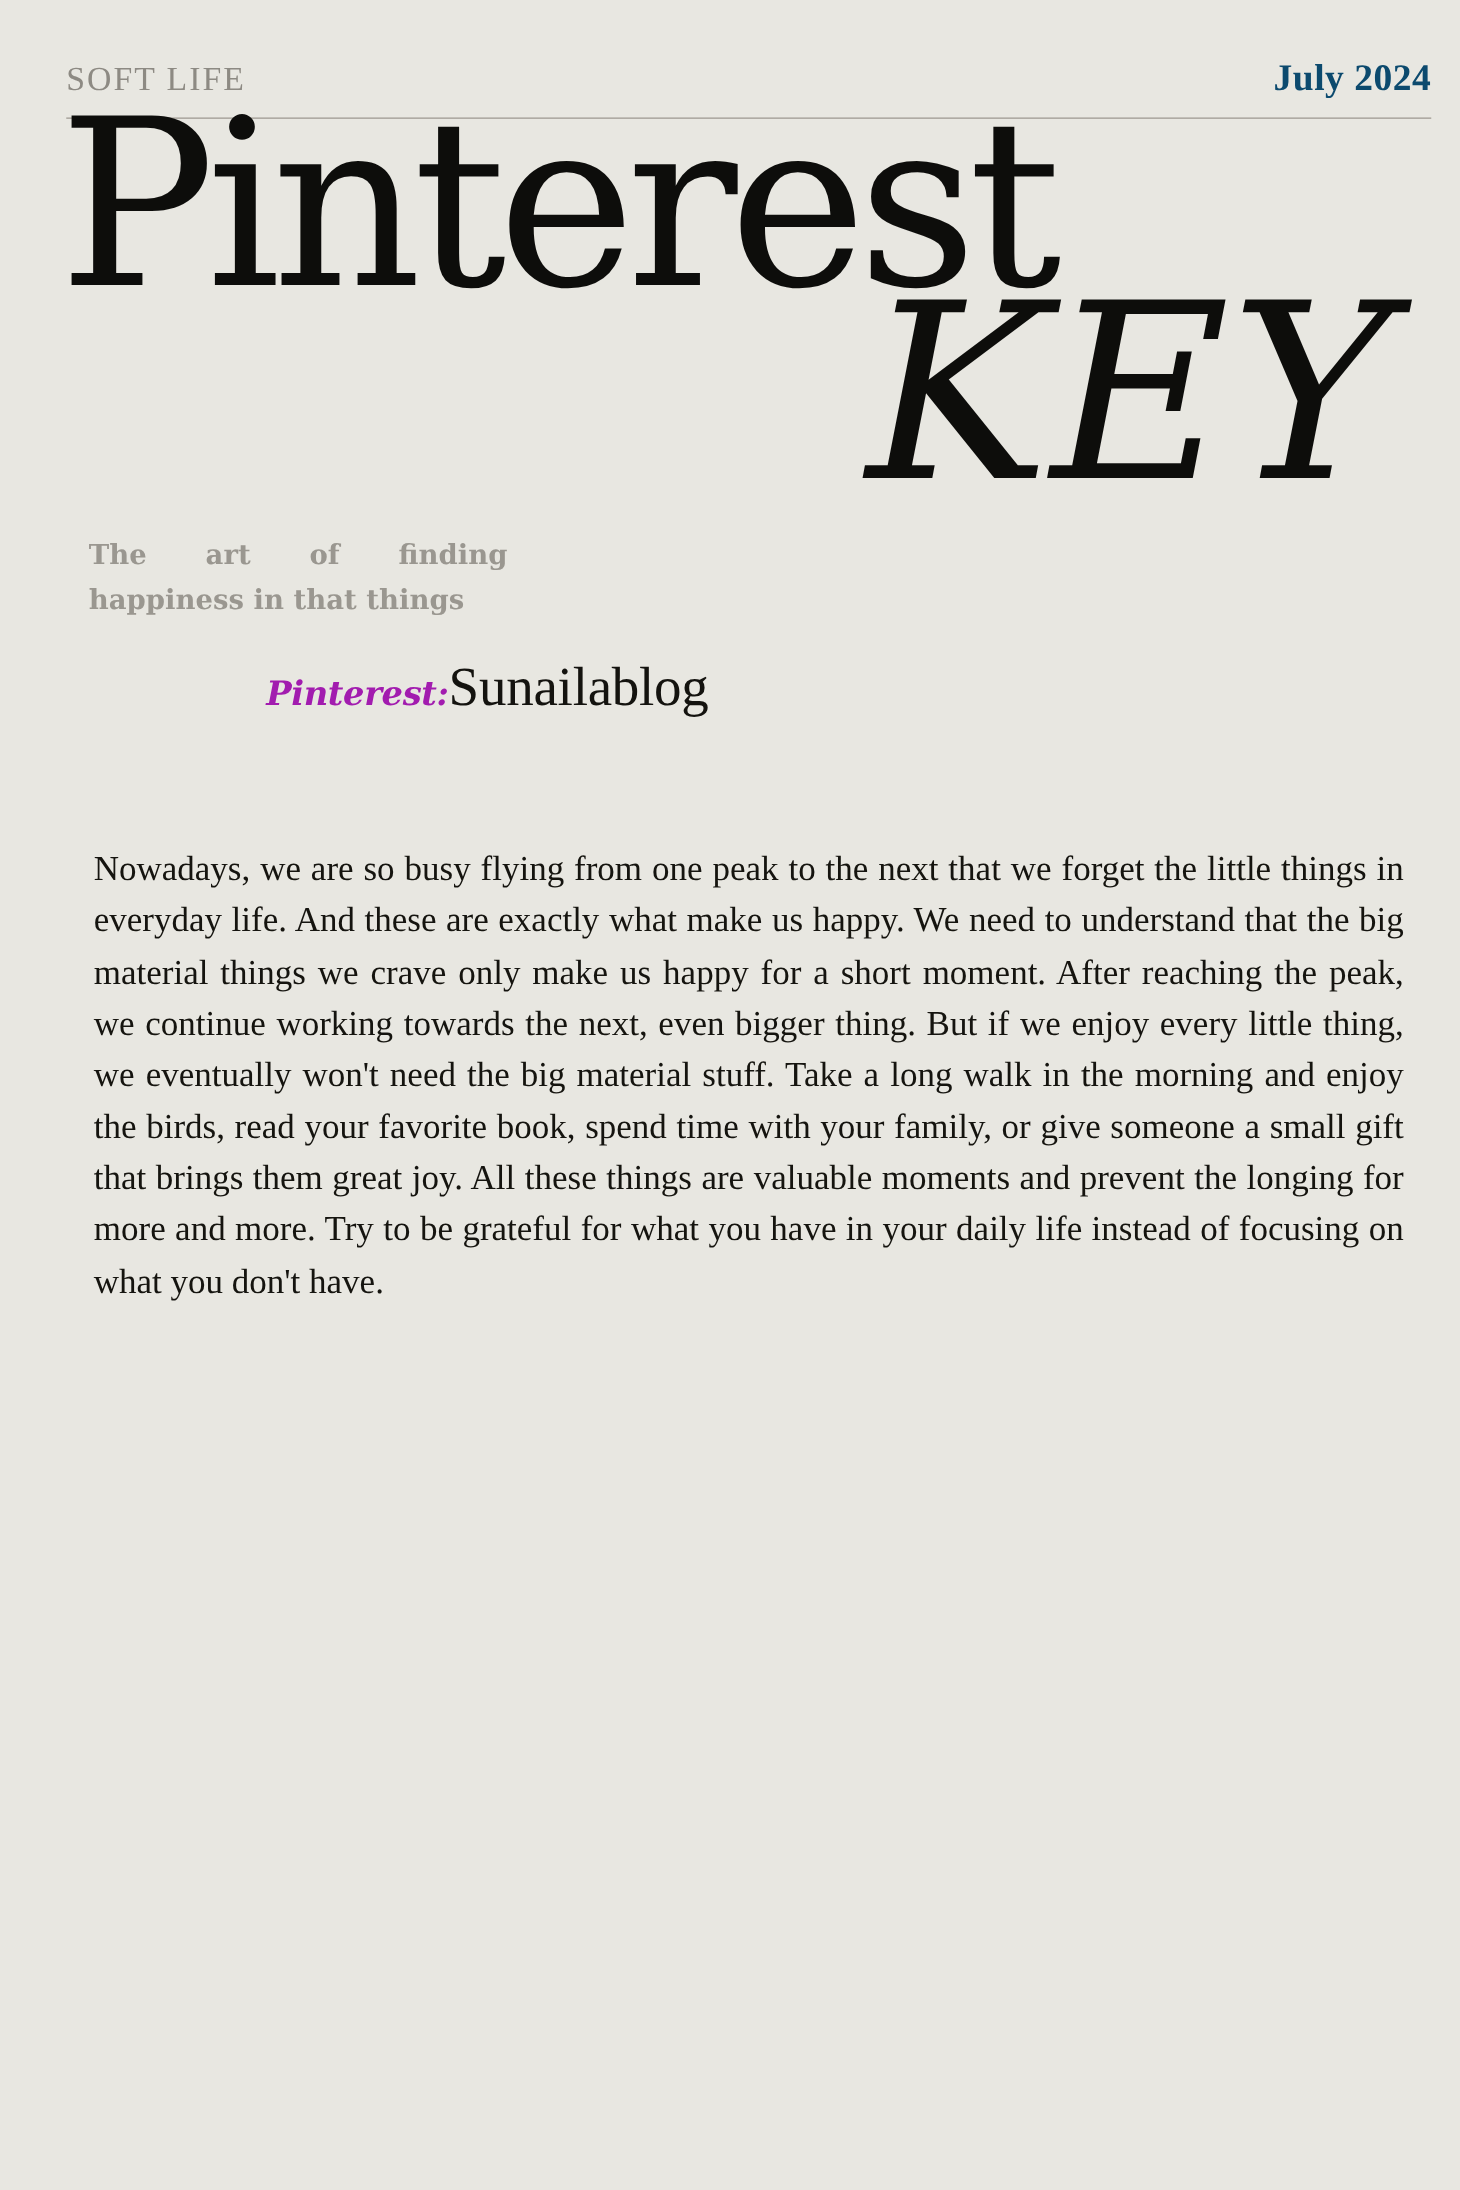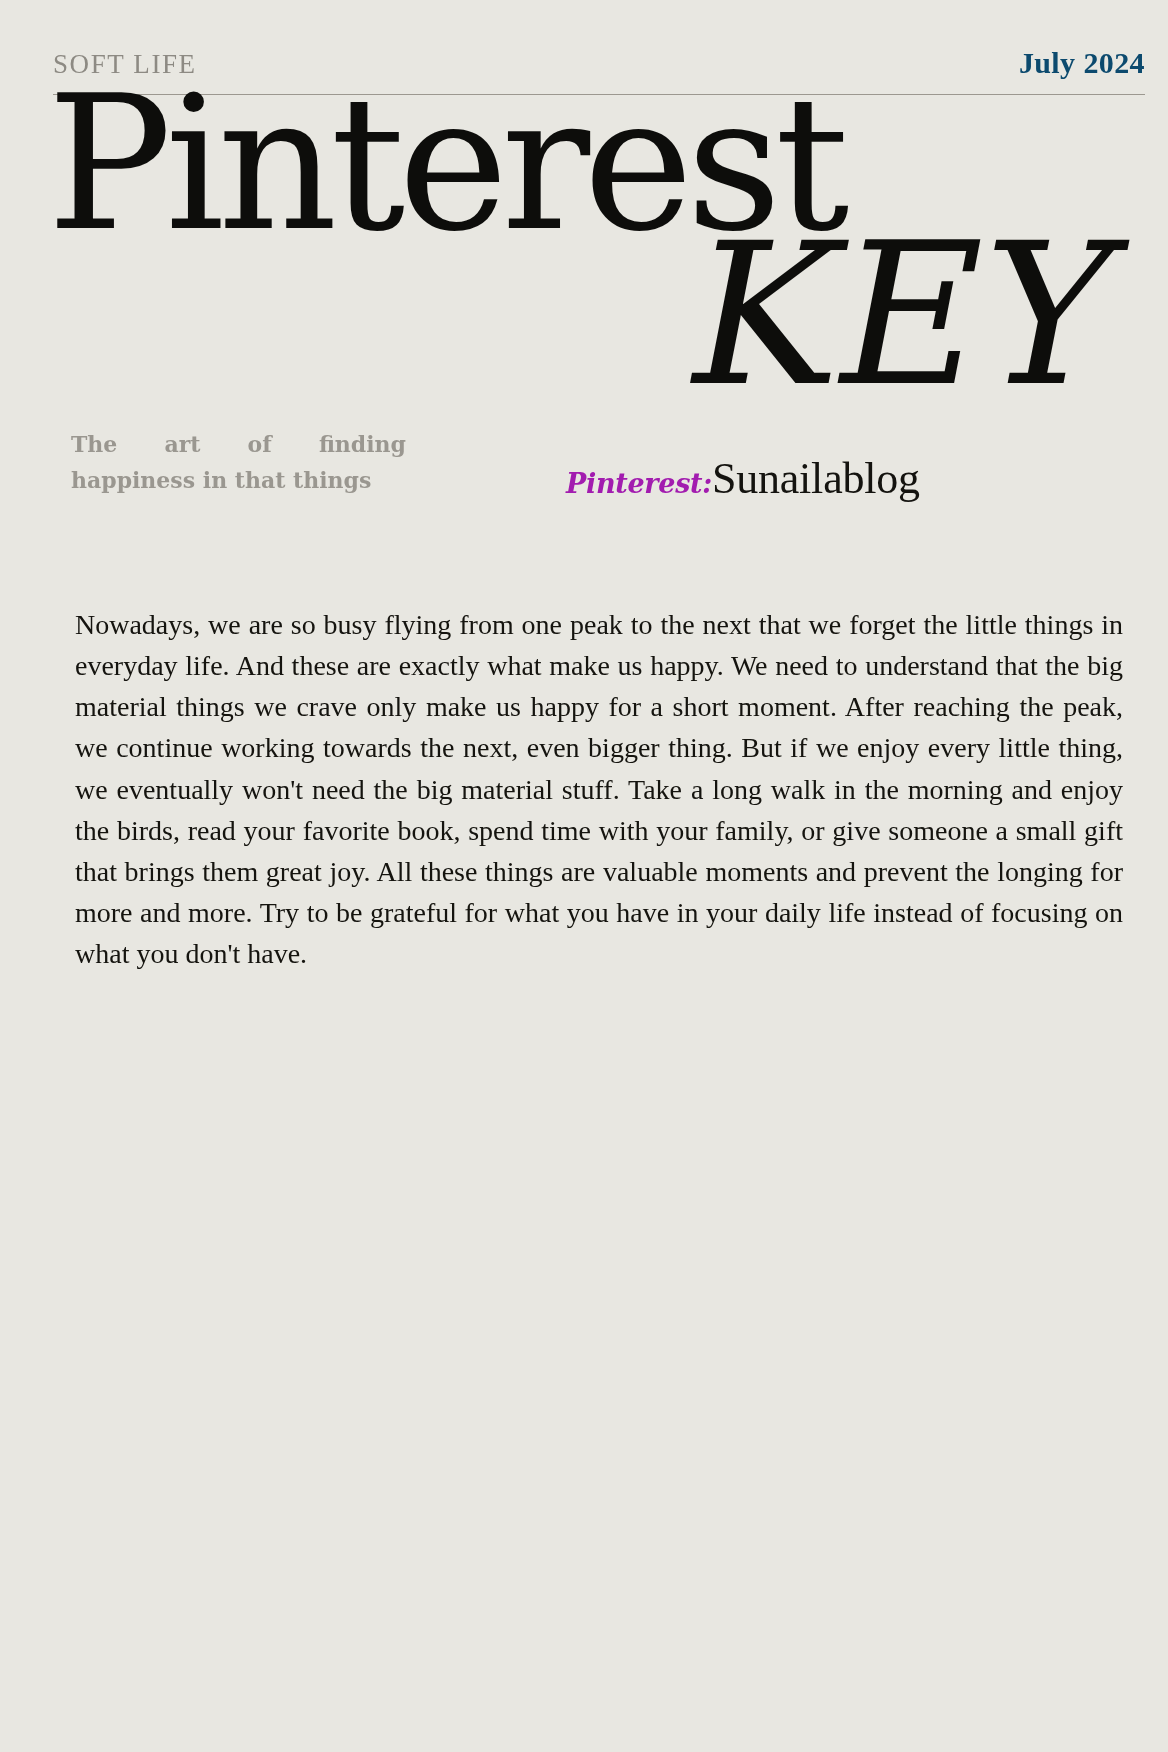--- a/index.html
+++ b/index.html
@@ -81,20 +81,21 @@
     margin-right: 30px;
     line-height: 1.0;
     font-style: italic;
   }
 
   
   .sub-row {
     display: flex;
     align-items: flex-start;
     margin-top: 14px;
+    flex-direction: column;
   }
   .kicker {
     width: 335px;
     font-family: "DejaVu Serif", "Liberation Serif", serif;
     font-weight: 700;
     font-size: 22px;
     line-height: 1.62;
     color: #9a9790;
     text-align: justify;
     text-align-last: justify;

